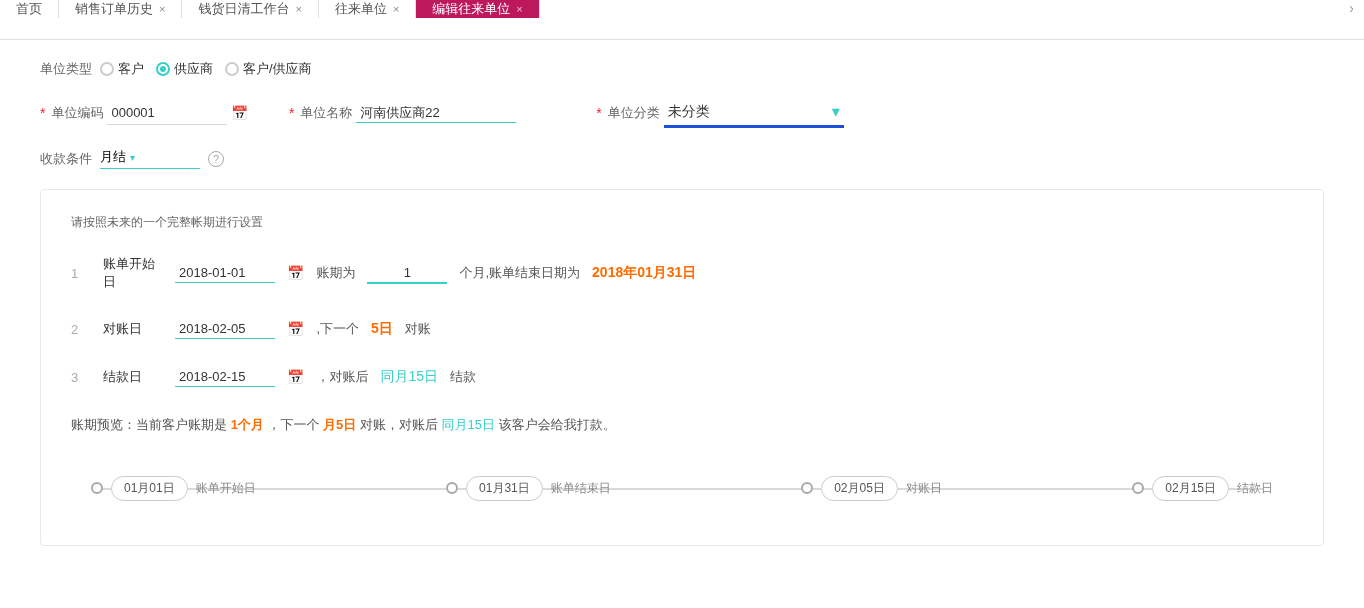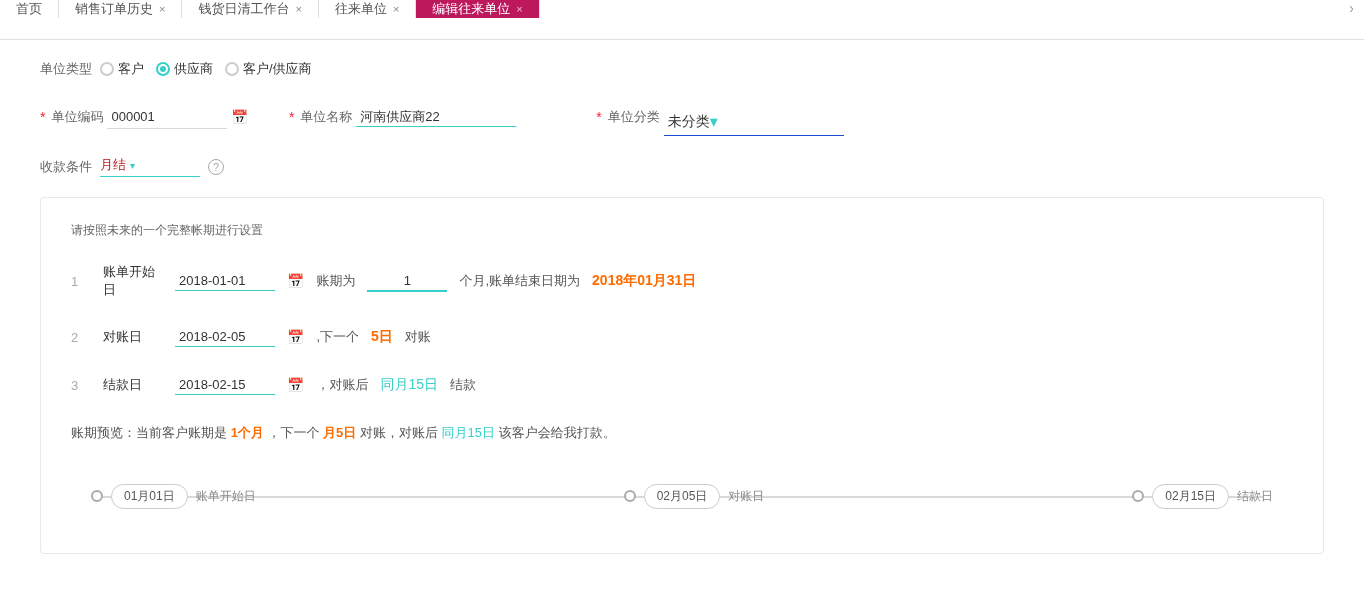--- a/index.html
+++ b/index.html
@@ -122,21 +122,21 @@
 
     .select-field {
       display: flex;
       align-items: center;
       gap: 4px;
       border-bottom: 1px solid #36cfc9;
       padding-bottom: 2px;
       min-width: 100px;
     }
     .select-value {
-      color: #b91c1c;
+      color: #000000;
       font-size: 13px;
     }
     .select-arrow {
       color: #36cfc9;
       font-size: 10px;
     }
     .help-icon {
       width: 16px;
       height: 16px;
       border-radius: 50%;
@@ -149,26 +149,26 @@
       cursor: pointer;
     }
 
     .dropdown-arrow {
       color: #36cfc9;
       font-size: 12px;
       cursor: pointer;
     }
     .unit-classify {
       border: none;
-      border-bottom: 1px solid #1d4ed8;
+      border-bottom: 3px solid #1d4ed8;
       padding: 4px;
       min-width: 160px;
       display: flex;
       align-items: center;
-      margin-top: 10px;
+      justify-content: space-between;
     }
 
     
     .box-section {
       border: 1px solid #e8e8e8;
       border-radius: 4px;
       padding: 24px 30px;
       margin-top: 8px;
     }
     .box-title {
@@ -409,20 +409,25 @@
     <div class="timeline">
       <div class="timeline-line"></div>
       <div class="timeline-points">
         <div class="timeline-point">
           <div class="point-dot start"></div>
           <div class="point-date-badge">01月01日</div>
           <div class="point-label">账单开始日</div>
         </div>
         <div class="timeline-point">
           <div class="point-dot"></div>
+          <div class="point-date-badge">01月31日</div>
+          <div class="point-label">账单结束日</div>
+        </div>
+        <div class="timeline-point">
+          <div class="point-dot"></div>
           <div class="point-date-badge">02月05日</div>
           <div class="point-label">对账日</div>
         </div>
         <div class="timeline-point">
           <div class="point-dot"></div>
           <div class="point-date-badge">02月15日</div>
           <div class="point-label">结款日</div>
         </div>
       </div>
     </div>

